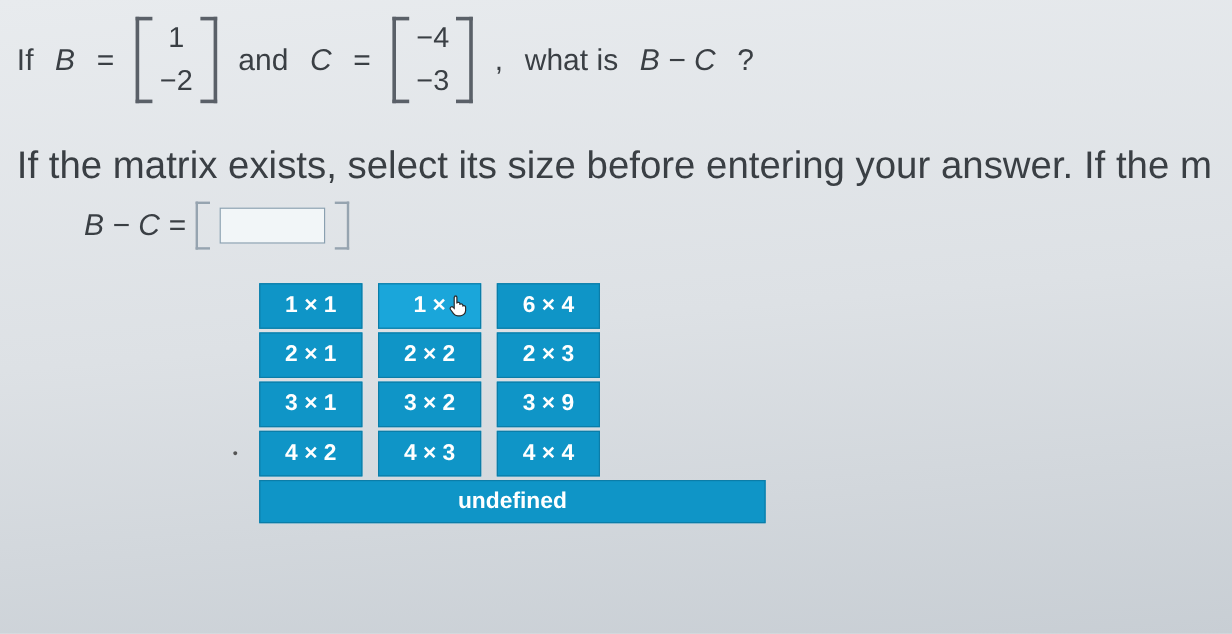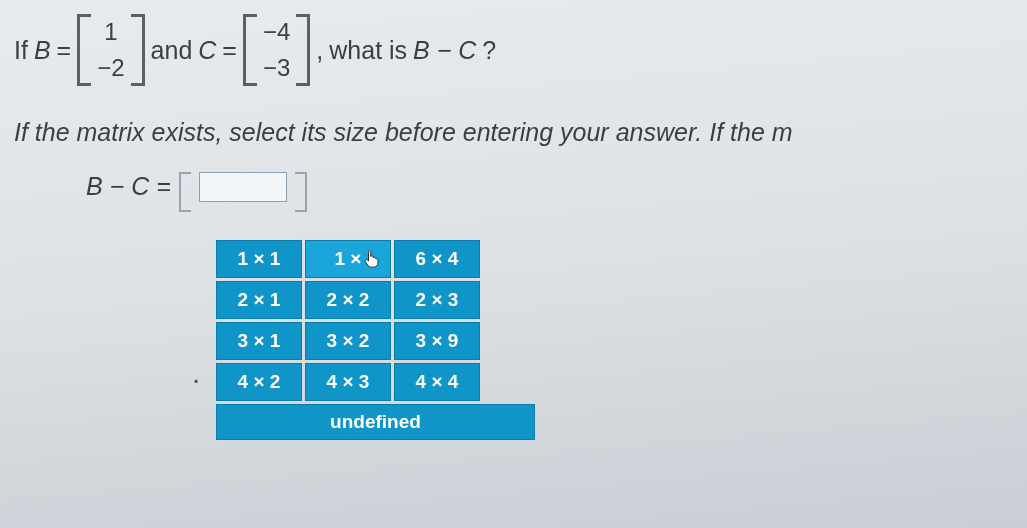--- a/index.html
+++ b/index.html
@@ -13,21 +13,21 @@
     color: #3a3f44;
   }
   .page {
     padding: 14px 0 0 14px;
     box-sizing: border-box;
   }
   .problem-line {
     font-size: 25px;
     display: flex;
     align-items: center;
-    gap: 6px;
+    gap: 18px;
     line-height: 1;
     margin-bottom: 28px;
   }
   .ital { font-style: italic; }
   .matrix {
     display: inline-flex;
     align-items: center;
     height: 72px;
   }
   .bracket {
@@ -42,32 +42,31 @@
   .mcol {
     display: flex;
     flex-direction: column;
     align-items: center;
     justify-content: space-around;
     height: 72px;
     padding: 0 6px;
     font-size: 24px;
   }
   .instruction {
-    font-size: 25px;
+    font-size: 32px;
     line-height: 1.45;
-    margin-bottom: 22px;
+    margin-bottom: 8px;
     max-width: 1010px;
-    font-style: italic;
   }
   .answer-line {
     font-size: 25px;
     display: flex;
-    align-items: flex-start;
+    align-items: center;
     gap: 8px;
-    margin-left: 72px;
+    margin-left: 56px;
     margin-bottom: 26px;
   }
   .ans-bracket {
     width: 12px;
     height: 40px;
     border-top: 2.5px solid #96a4b0;
     border-bottom: 2.5px solid #96a4b0;
     box-sizing: border-box;
   }
   .ans-bracket.left  { border-left: 2.5px solid #96a4b0; }
@@ -84,42 +83,42 @@
   }
   .selector {
     display: inline-flex;
     flex-direction: column;
     gap: 3px;
     background: transparent;
     padding: 2px;
   }
   .sel-row {
     display: flex;
-    gap: 3px;
+    gap: 13px;
   }
   .sel-cell {
     width: 86px;
     height: 38px;
     background: #0f95c7;
     color: #ffffff;
     font-size: 19px;
     font-weight: 600;
     display: flex;
     align-items: center;
     justify-content: center;
     border: 1px solid #0b7da8;
     box-sizing: border-box;
     cursor: pointer;
     position: relative;
   }
   .sel-cell.hover {
     background: #1aa6da;
   }
   .sel-undef {
-    width: 319px;
+    width: 422px;
     height: 36px;
     background: #0f95c7;
     color: #ffffff;
     font-size: 19px;
     font-weight: 600;
     display: flex;
     align-items: center;
     justify-content: center;
     border: 1px solid #0b7da8;
     box-sizing: border-box;

